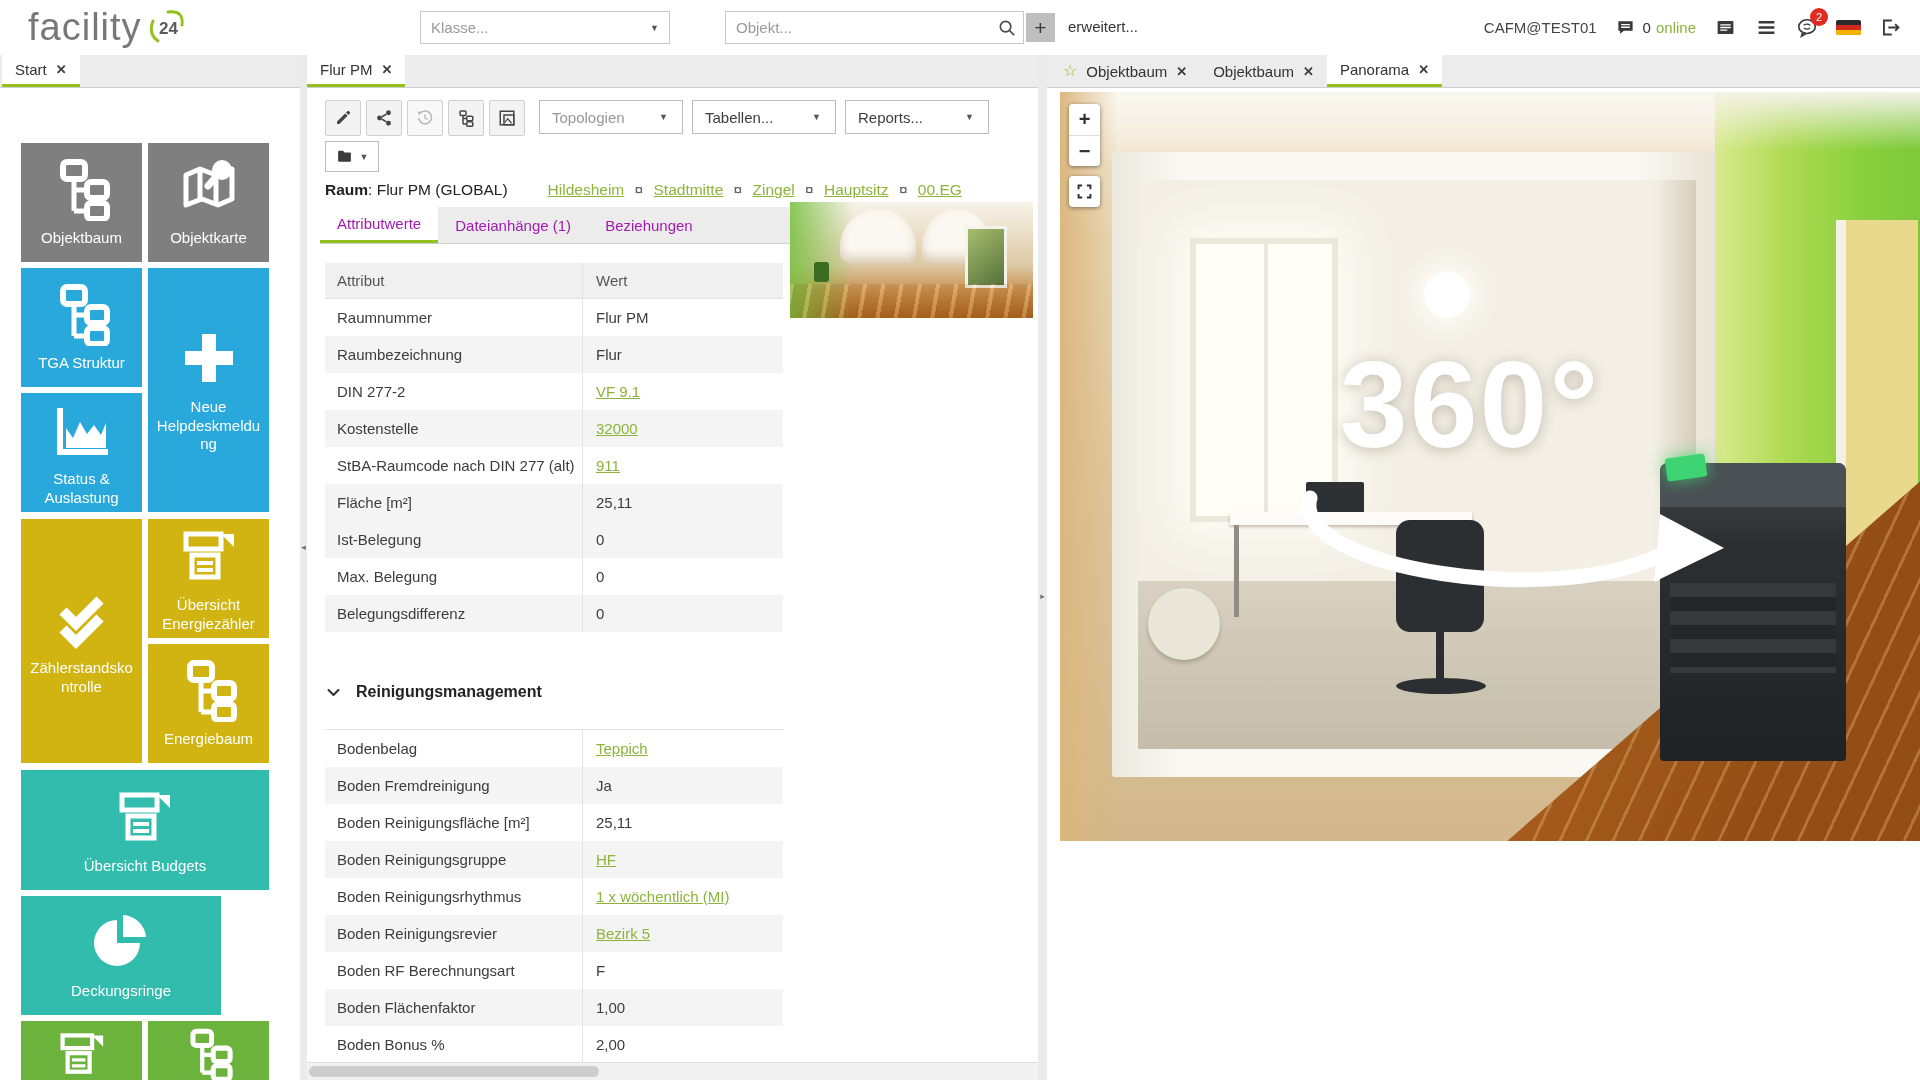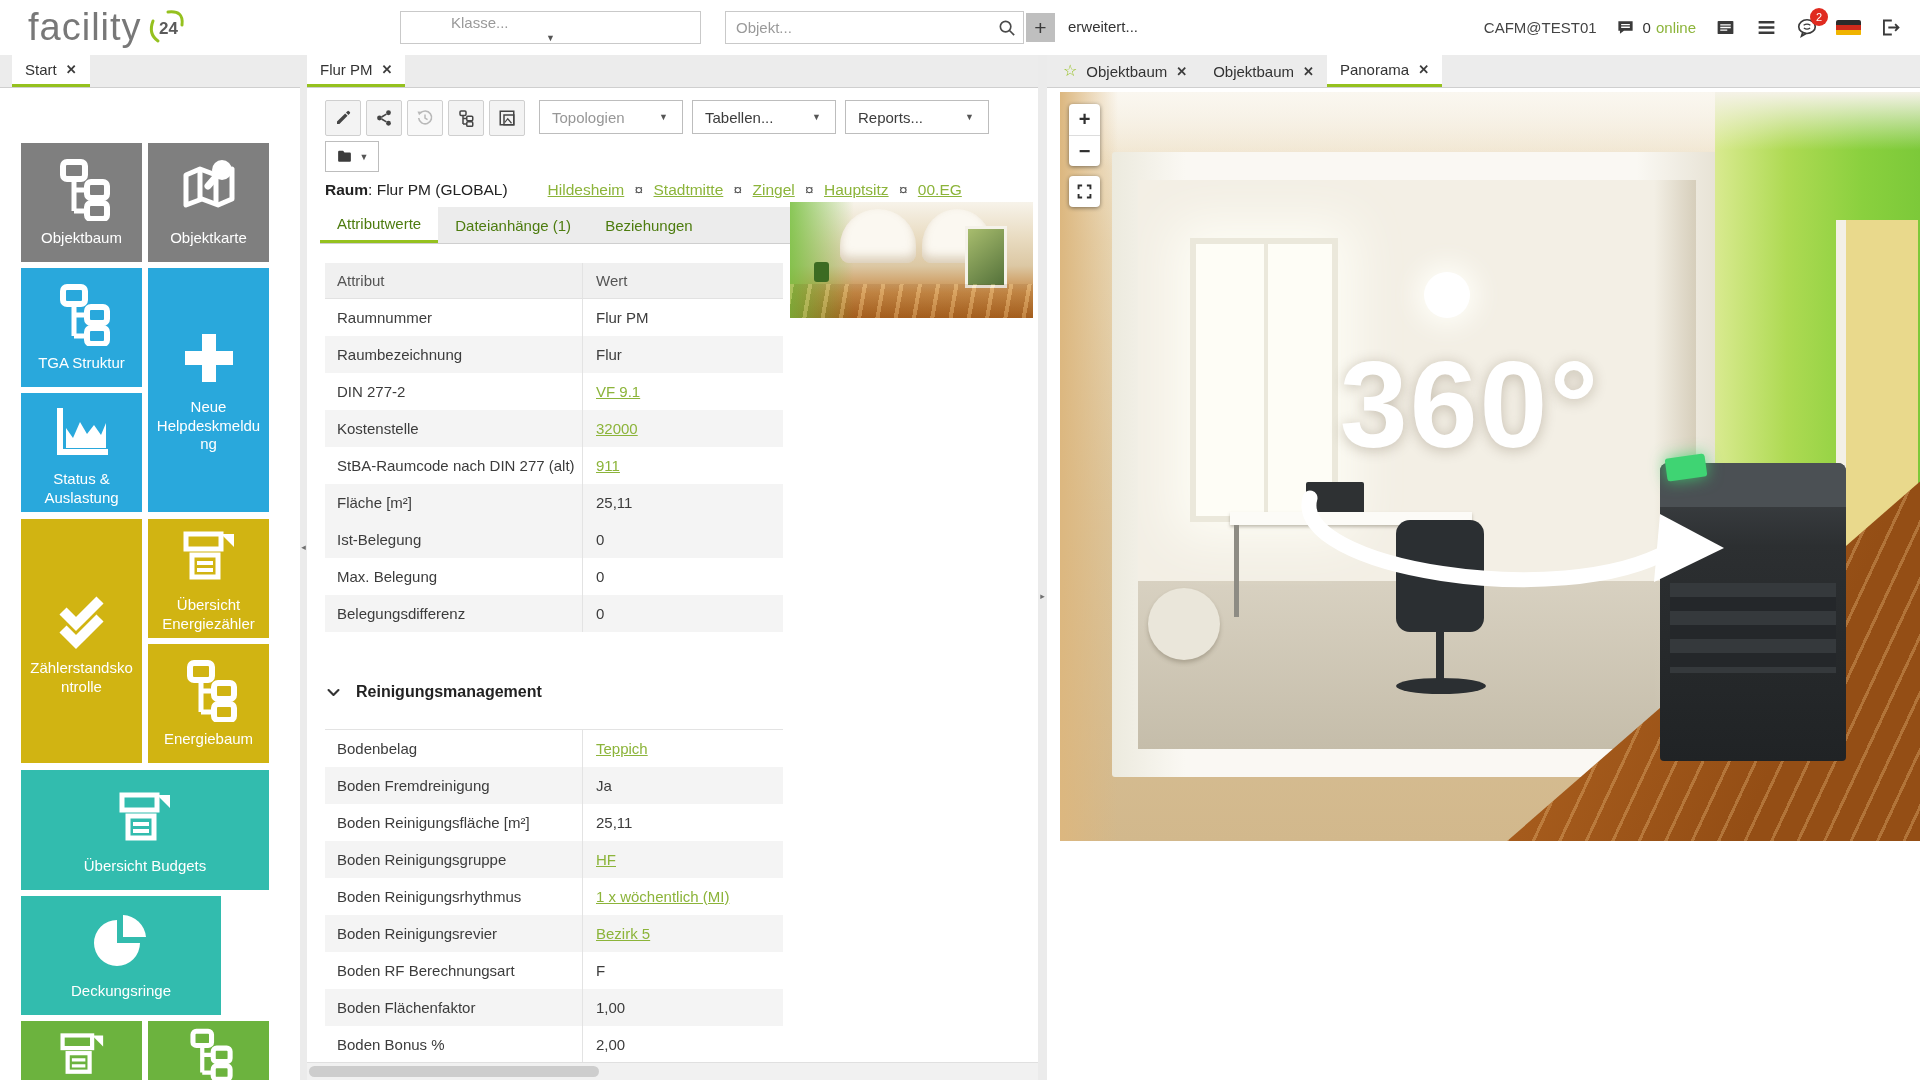--- a/index.html
+++ b/index.html
@@ -8,21 +8,21 @@
 
   
   .header{position:absolute;left:0;top:0;right:0;height:55px;background:#fff;border-bottom:1px solid #e3e3e3;}
   .logo{position:absolute;left:28px;top:7px;display:flex;align-items:flex-start;}
   .logo-text{font-size:38px;font-weight:300;color:#787878;letter-spacing:1px;line-height:40px;}
   .logo-badge{position:relative;width:46px;height:44px;margin-left:2px;}
   .logo-badge svg{position:absolute;left:0;top:0;}
   .hdr-search{position:absolute;top:11px;height:33px;background:#fff;border:1px solid #c9c9c9;display:flex;align-items:center;box-sizing:border-box;}
   .hdr-search input{border:none;outline:none;flex:1;font-size:15px;color:#444;font-family:inherit;padding:0 10px;background:transparent;}
   .hdr-search input::placeholder{color:#9a9a9a;}
-  .hs-klasse{left:400px;width:301px;flex-direction:column;}
+  .hs-klasse{left:420px;width:250px;}
   .hs-objekt{left:725px;width:299px;}
   .caret{font-size:9px;color:#555;padding:0 10px;}
   .hdr-plus{position:absolute;left:1026px;top:13px;width:29px;height:29px;background:#bfbfbf;color:#3a3a3a;
             font-size:21px;display:flex;align-items:center;justify-content:center;cursor:pointer;}
   .hdr-adv{position:absolute;left:1068px;top:18px;font-size:15px;color:#333;cursor:pointer;}
   .hdr-right{position:absolute;right:18px;top:0;height:55px;display:flex;align-items:center;gap:17px;}
   .hdr-user{font-size:15px;color:#444;}
   .hdr-online{display:flex;align-items:center;gap:5px;font-size:15px;}
   .hdr-online .cnt{color:#333;}
   .hdr-online .onl{color:#8cb43a;}
@@ -67,21 +67,21 @@
   .folder-btn{position:absolute;left:18px;top:86px;width:54px;height:31px;background:#fff;border:1px solid #bdbdbd;
               display:flex;align-items:center;justify-content:center;gap:7px;box-sizing:border-box;cursor:pointer;}
   .folder-btn svg{width:17px;height:17px;}
   .crumb{position:absolute;left:18px;top:126px;right:10px;font-size:15.5px;color:#222;white-space:nowrap;}
   .crumb b{font-weight:bold;}
   .crumb .links{margin-left:40px;}
   .crumb a{color:#8cb43a;text-decoration:underline;cursor:pointer;}
   .crumb .sep{color:#555;margin:0 6px;text-decoration:none;}
   .mid-tabs{position:absolute;left:13px;top:152px;width:713px;height:37px;background:#ececec;border-bottom:1px solid #cfcfcf;
             display:flex;box-sizing:border-box;z-index:1;}
-  .mid-tab{padding:0 17px;display:flex;align-items:center;font-size:15px;color:#4d7c0f;cursor:pointer;box-sizing:border-box;}
+  .mid-tab{padding:0 17px;display:flex;align-items:center;font-size:15px;color:#a21caf;cursor:pointer;box-sizing:border-box;}
   .mid-tab.active{background:#fff;border-bottom:3px solid #95c11f;}
 
   .attr-table{position:absolute;left:18px;width:458px;font-size:15px;color:#3c3c3c;}
   .t1{top:208px;}
   .t2{top:674px;}
   .thead{display:flex;height:35px;background:#f0f0f0;color:#555;border-bottom:1px solid #e2e2e2;}
   .trow{display:flex;height:37px;}
   .trow.alt{background:#f4f4f4;}
   .tcell{display:flex;align-items:center;box-sizing:border-box;}
   .tattr{width:257px;padding-left:12px;}
@@ -230,21 +230,21 @@
               <path d="M13.5 4 H4.5 V20 h9"></path>
               <path d="M9.5 12 H21 M17.3 8.2 L21.1 12 l-3.8 3.8"></path>
             </g>
           </svg>
       </span>
     </div>
   </div>
 
   <div class="left-panel">
     <div class="tabbar">
-      <div class="tab active" style="margin-left:12px;">
+      <div class="tab active" style="margin-left:2px;">
         <span>Start</span>
         <span class="x">✕</span>
       </div>
     </div>
     <div id="tiles" style="top:33px;">
         <div class="tile" style="left: 21px; top: 55px; width: 121px; height: 119px; background: rgb(127, 127, 127);">
           <span class="tile-icon">
             <svg viewBox="0 0 64 64">
               <g fill="none" stroke="#fff" stroke-width="6" stroke-linejoin="round">
                 <rect x="13" y="5" width="22" height="17" rx="4"></rect>

